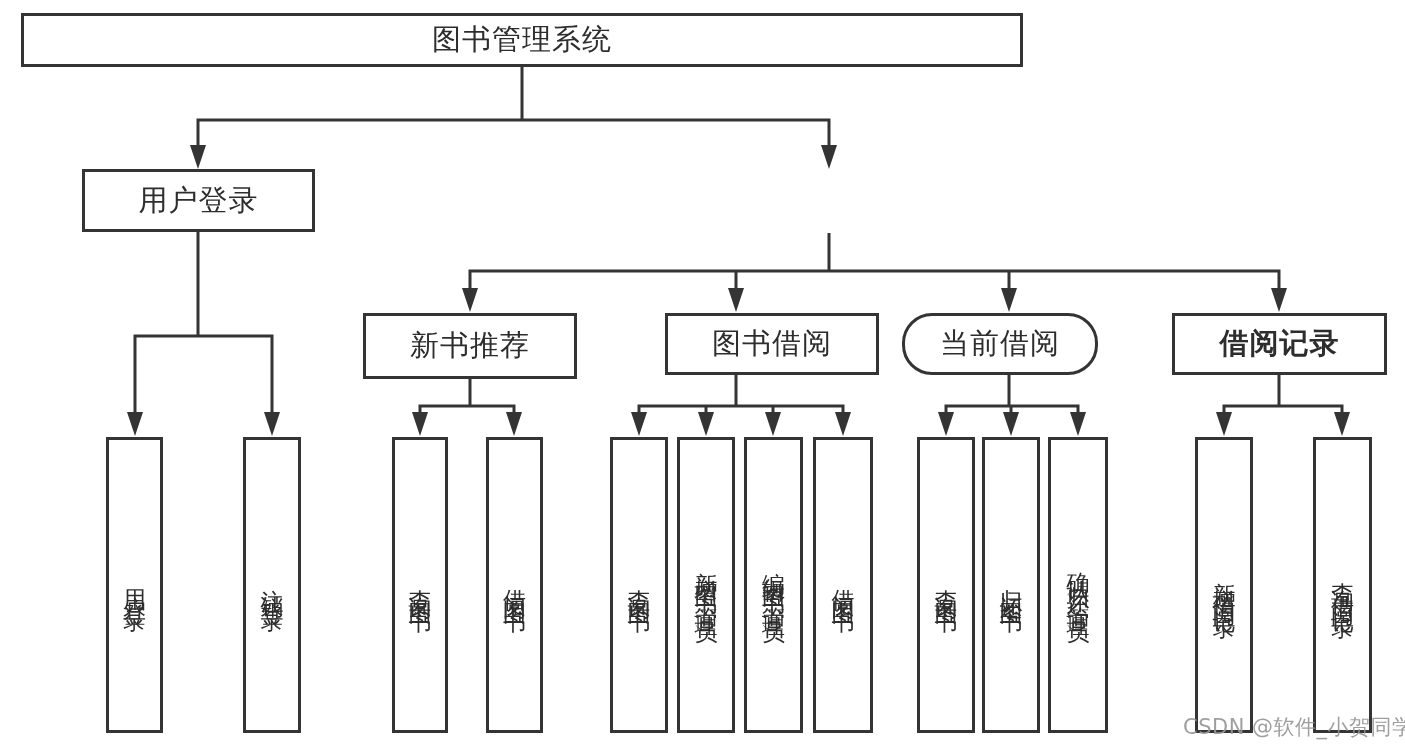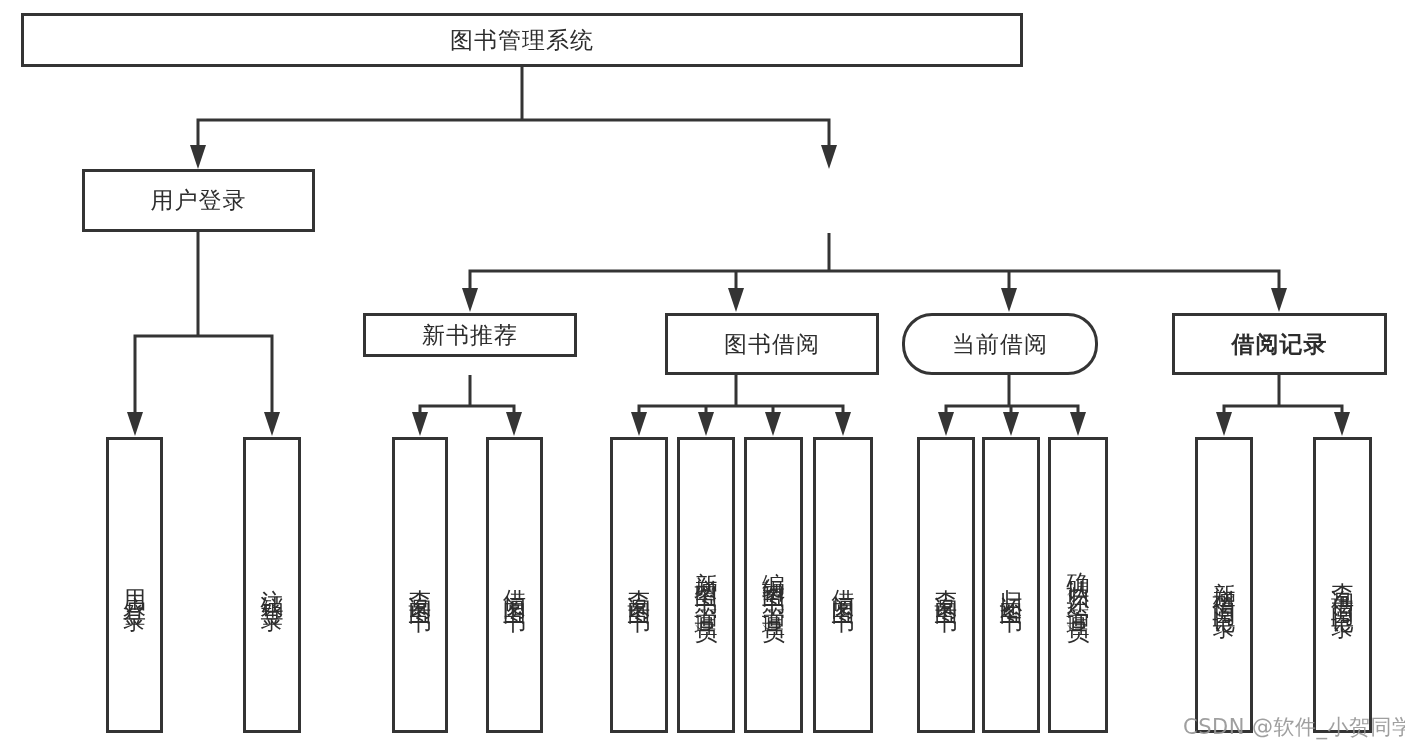--- a/index.html
+++ b/index.html
@@ -5,21 +5,21 @@
   html,body{margin:0;padding:0;background:#fff;}
   #stage{
     position:relative;width:1405px;height:747px;background:#ffffff;
     font-family:"DejaVu Sans","Liberation Sans",sans-serif;
     color:#2d2d2d;overflow:hidden;
   }
   #wires{position:absolute;left:0;top:0;width:1405px;height:747px;}
   .node{
     position:absolute;box-sizing:border-box;background:#ffffff;
     border:3px solid #343434;display:flex;align-items:center;justify-content:center;
-    font-size:23px;letter-spacing:1px;white-space:nowrap;z-index:2;
+    font-size:29px;letter-spacing:1px;white-space:nowrap;z-index:2;
   }
   .vnode{
     position:absolute;box-sizing:border-box;background:#ffffff;
     border:3px solid #343434;display:flex;align-items:center;justify-content:center;
     z-index:2;
   }
   .vnode .vtext{
     writing-mode:vertical-rl;text-orientation:mixed;
     font-size:23px;letter-spacing:7px;line-height:1;white-space:nowrap;
   }
@@ -75,21 +75,21 @@
       <polygon points="1070,412 1086,412 1078,436"></polygon>
       <polygon points="1216,412 1232,412 1224,436"></polygon>
       <polygon points="1334,412 1350,412 1342,436"></polygon>
     </g>
   </svg>
 
   <div class="node" style="left:21px;top:13px;width:1002px;height:54px;">图书管理系统</div>
 
   <div class="node" style="left:82px;top:169px;width:233px;height:63px;">用户登录</div>
 
-  <div class="node" style="left:363px;top:313px;width:214px;height:44px;">新书推荐</div>
+  <div class="node" style="left:363px;top:313px;width:214px;height:66px;">新书推荐</div>
   <div class="node" style="left:629px;top:313px;width:214px;height:62px;margin-left:36px;">图书借阅</div>
   <div class="node" style="left:902px;top:313px;width:196px;height:62px;border-radius:30px;">当前借阅</div>
   <div class="node" style="left:1172px;top:313px;width:215px;height:62px;font-weight:bold;">借阅记录</div>
 
   <div class="vnode" style="left:106px;top:437px;width:57px;height:296px;">
     <span class="vtext">用户登录</span>
   </div>
   <div class="vnode" style="left:243px;top:437px;width:58px;height:296px;">
     <span class="vtext">注销登录</span>
   </div>

